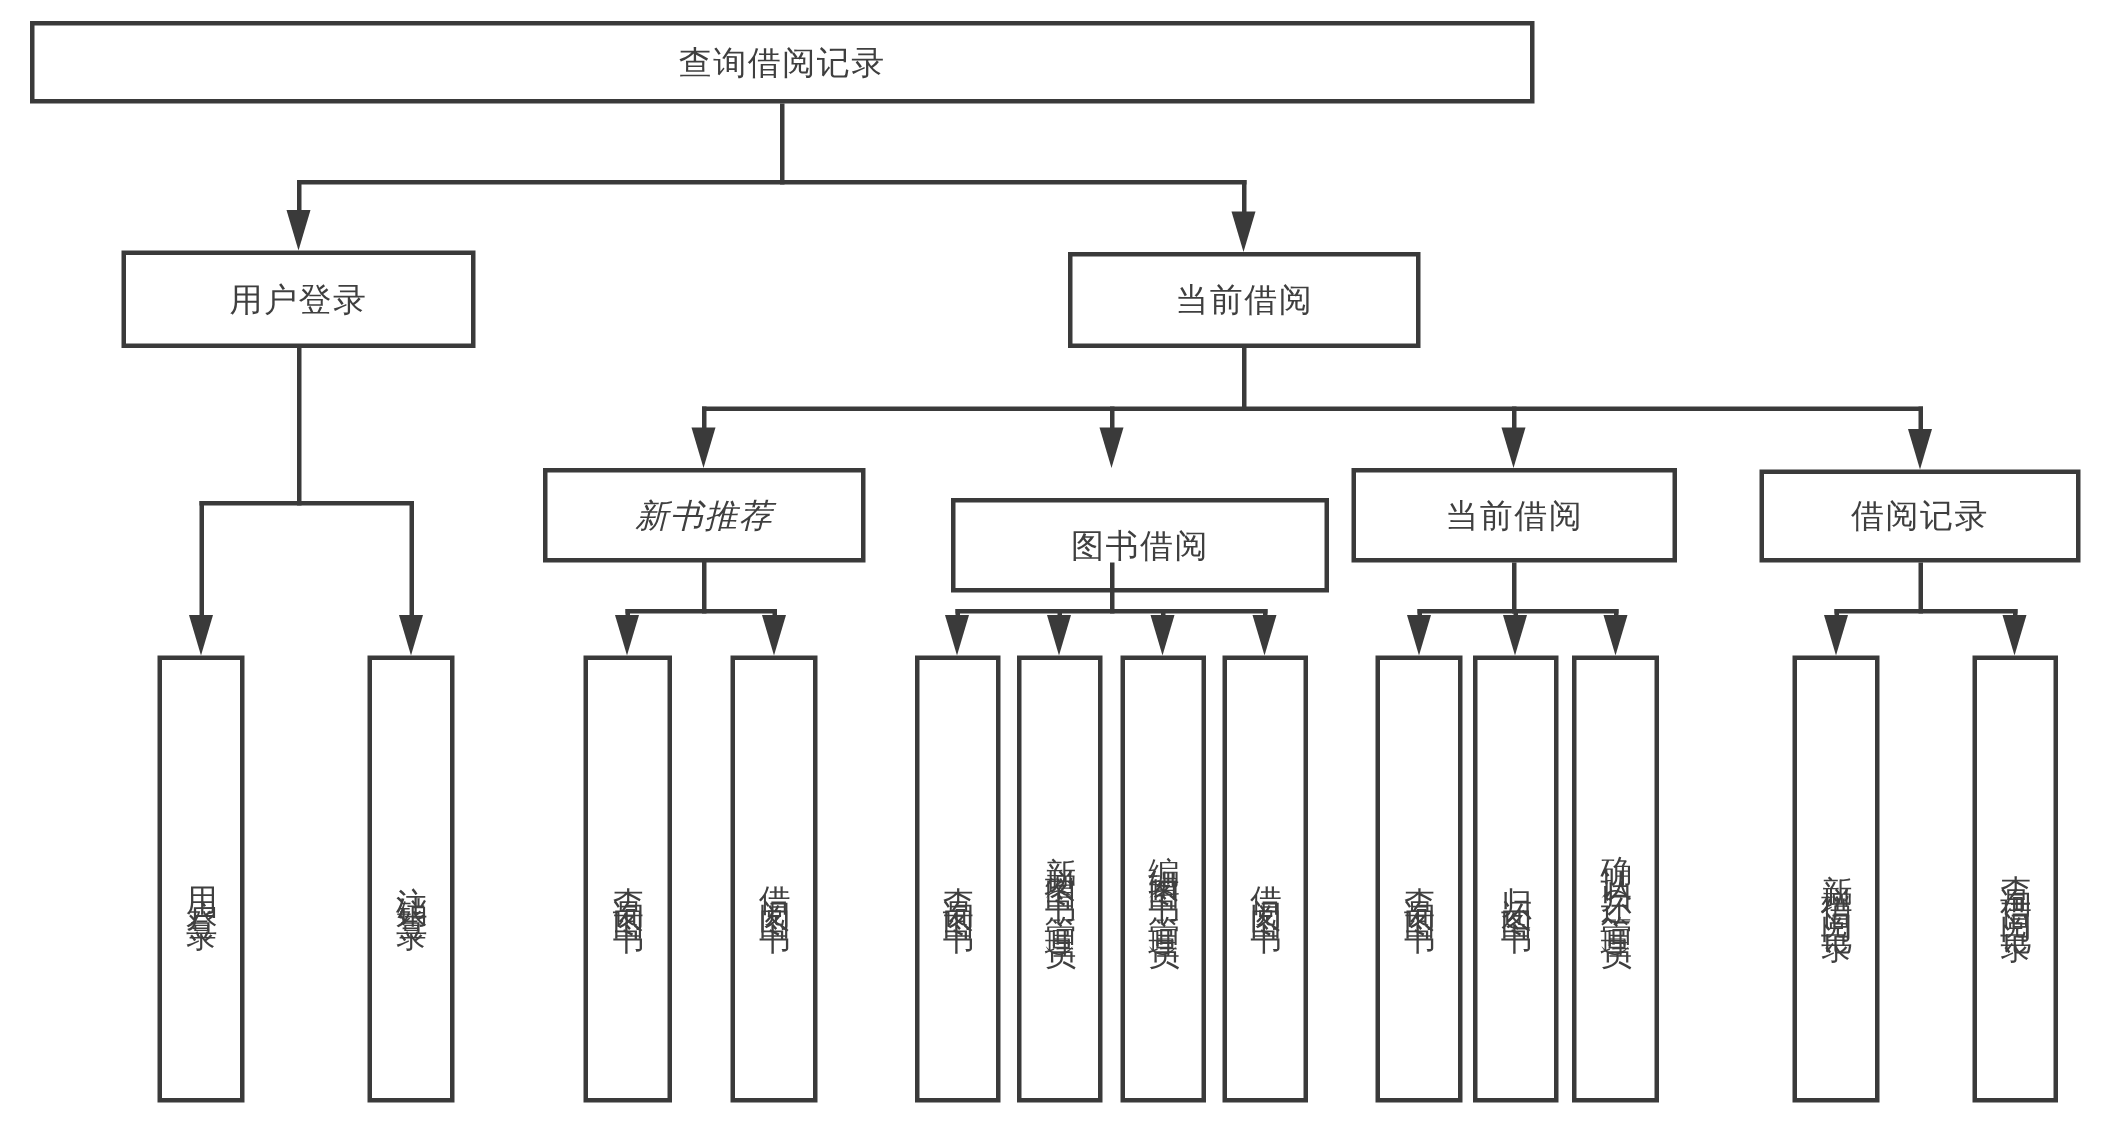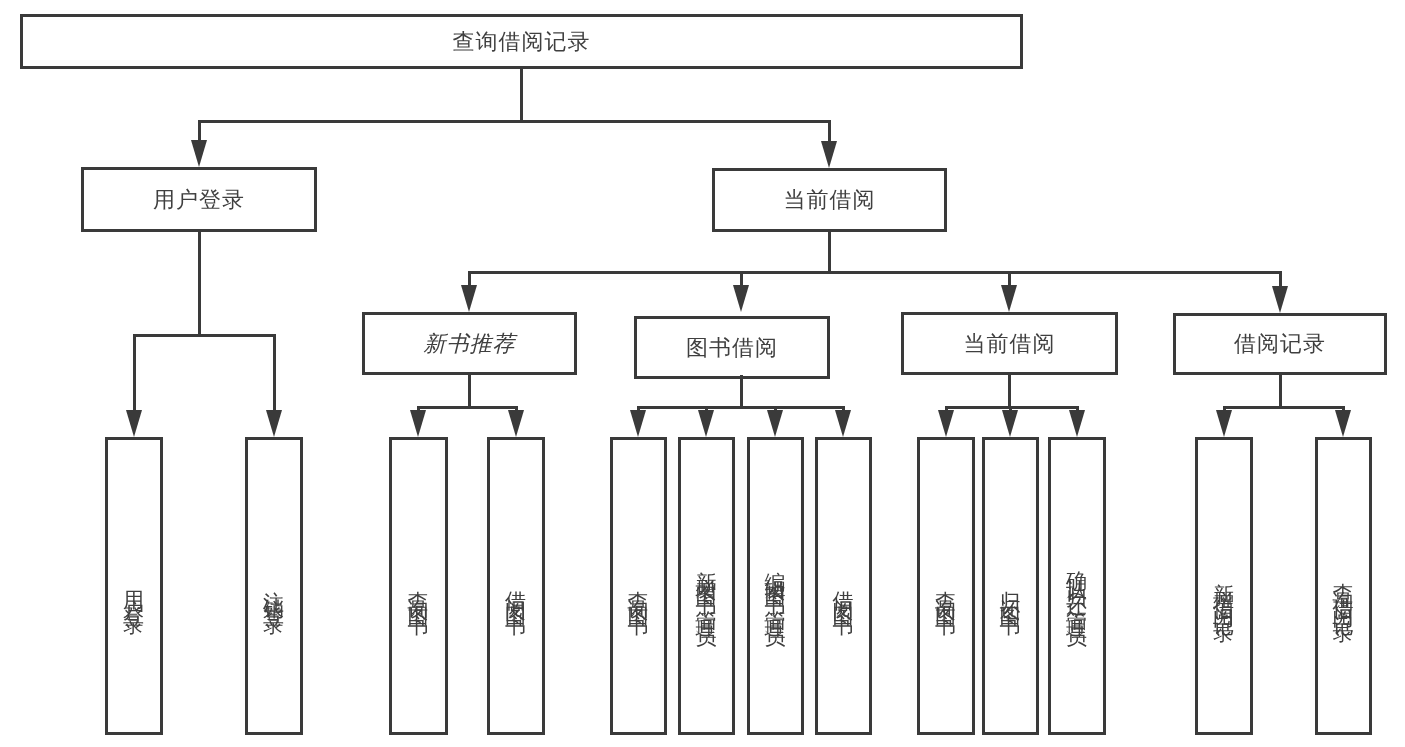--- a/index.html
+++ b/index.html
@@ -52,21 +52,21 @@
   <div class="box" style="left:81px;top:167px;width:236px;height:65px;">
     <span class="hlabel">用户登录</span>
   </div>
   <div class="box" style="left:712px;top:168px;width:235px;height:64px;">
     <span class="hlabel">当前借阅</span>
   </div>
 
   <div class="box" style="left:362px;top:312px;width:215px;height:63px;font-style:italic;">
     <span class="hlabel">新书推荐</span>
   </div>
-  <div class="box" style="left:634px;top:316px;width:196px;height:63px;">
+  <div class="box" style="left:634px;top:332px;width:252px;height:63px;">
     <span class="hlabel">图书借阅</span>
   </div>
   <div class="box" style="left:901px;top:312px;width:217px;height:63px;">
     <span class="hlabel">当前借阅</span>
   </div>
   <div class="box" style="left:1173px;top:313px;width:214px;height:62px;">
     <span class="hlabel">借阅记录</span>
   </div>
 
   <div class="box" style="left:105px;top:437px;width:58px;height:298px;">

